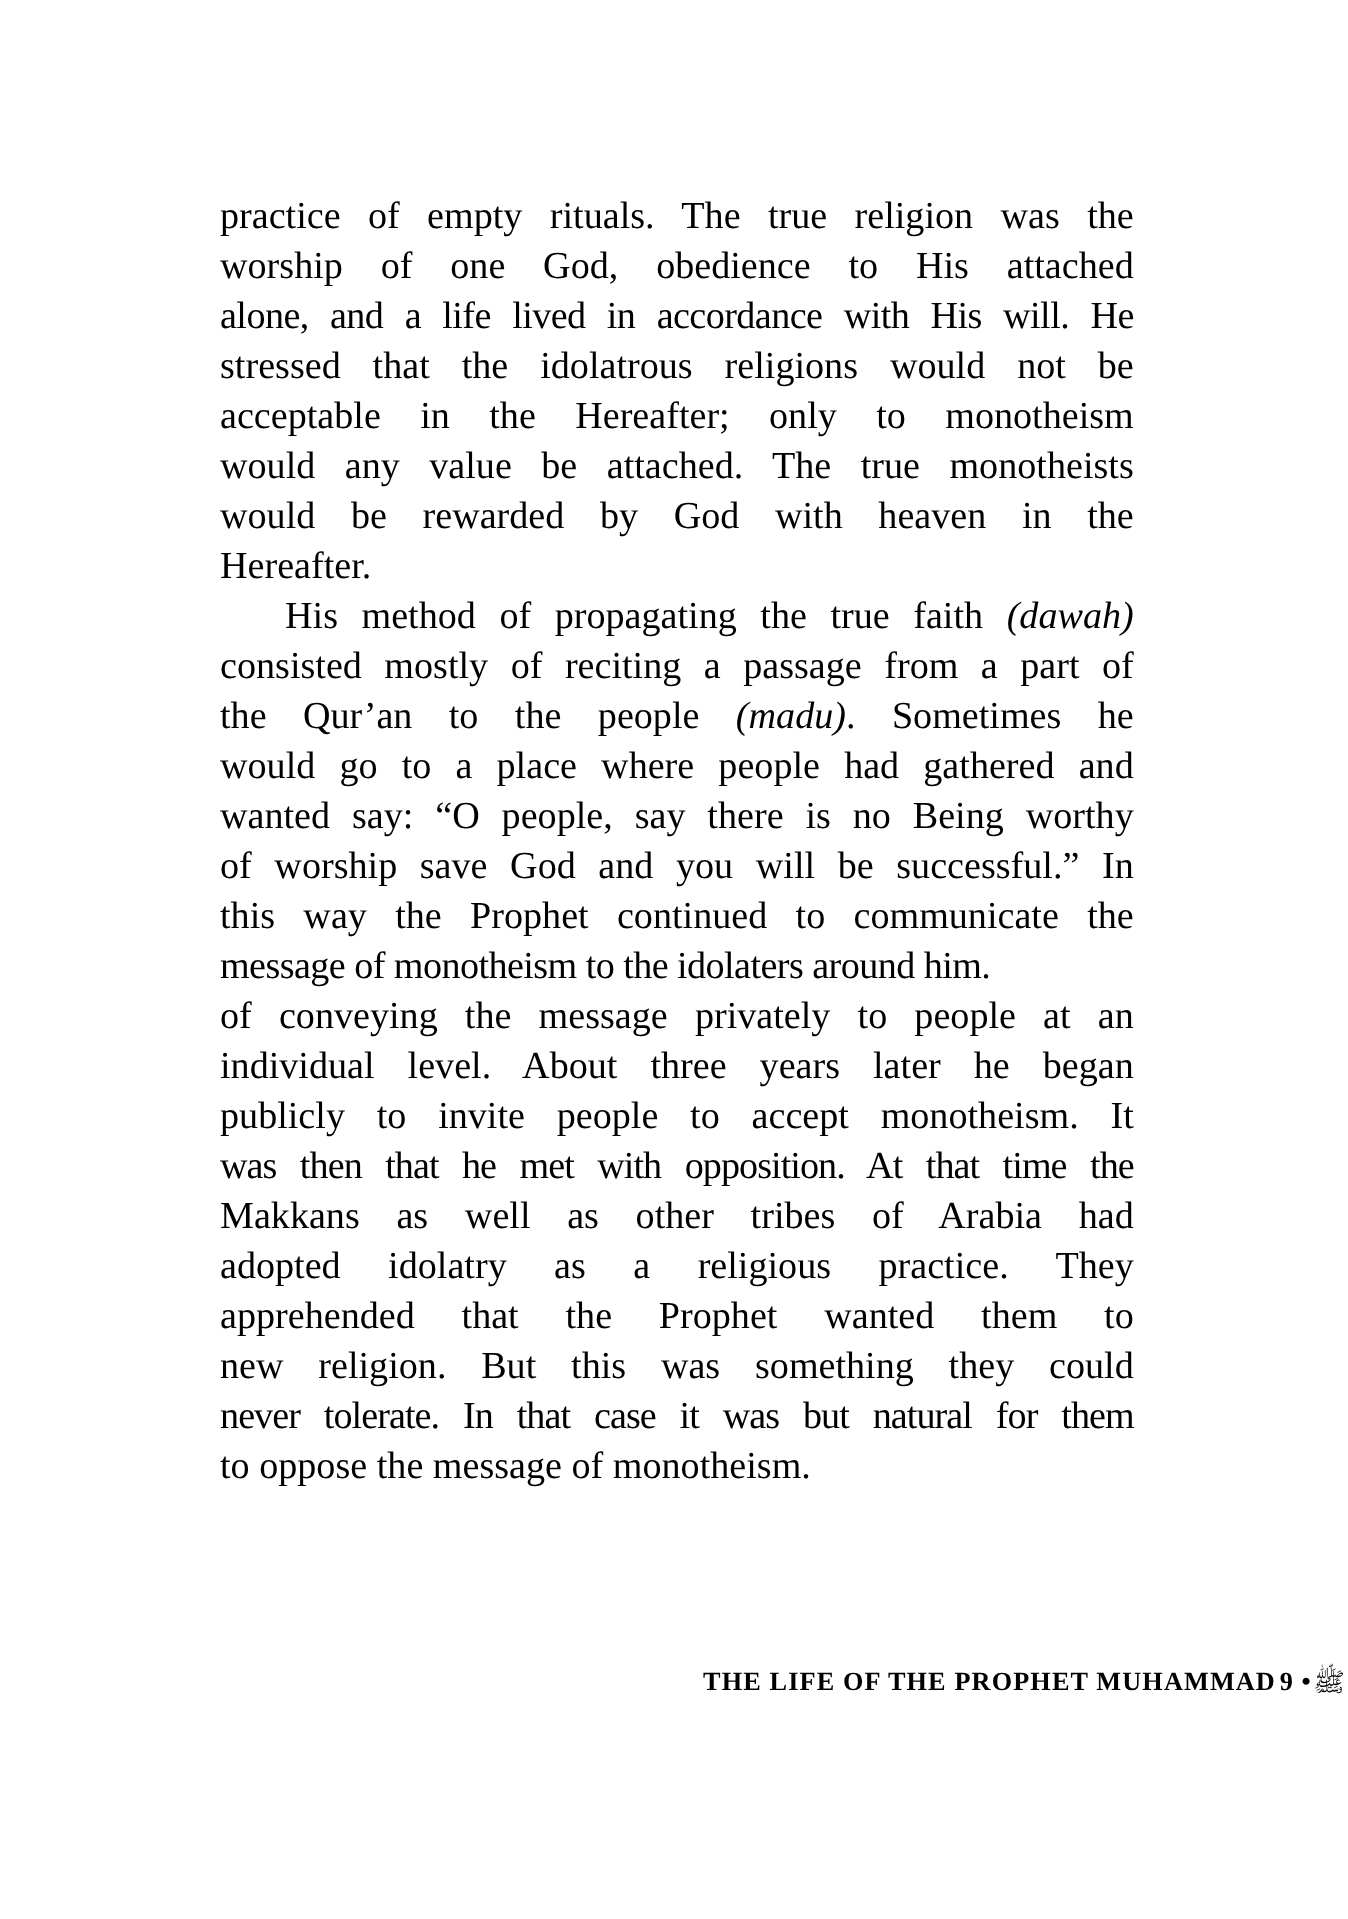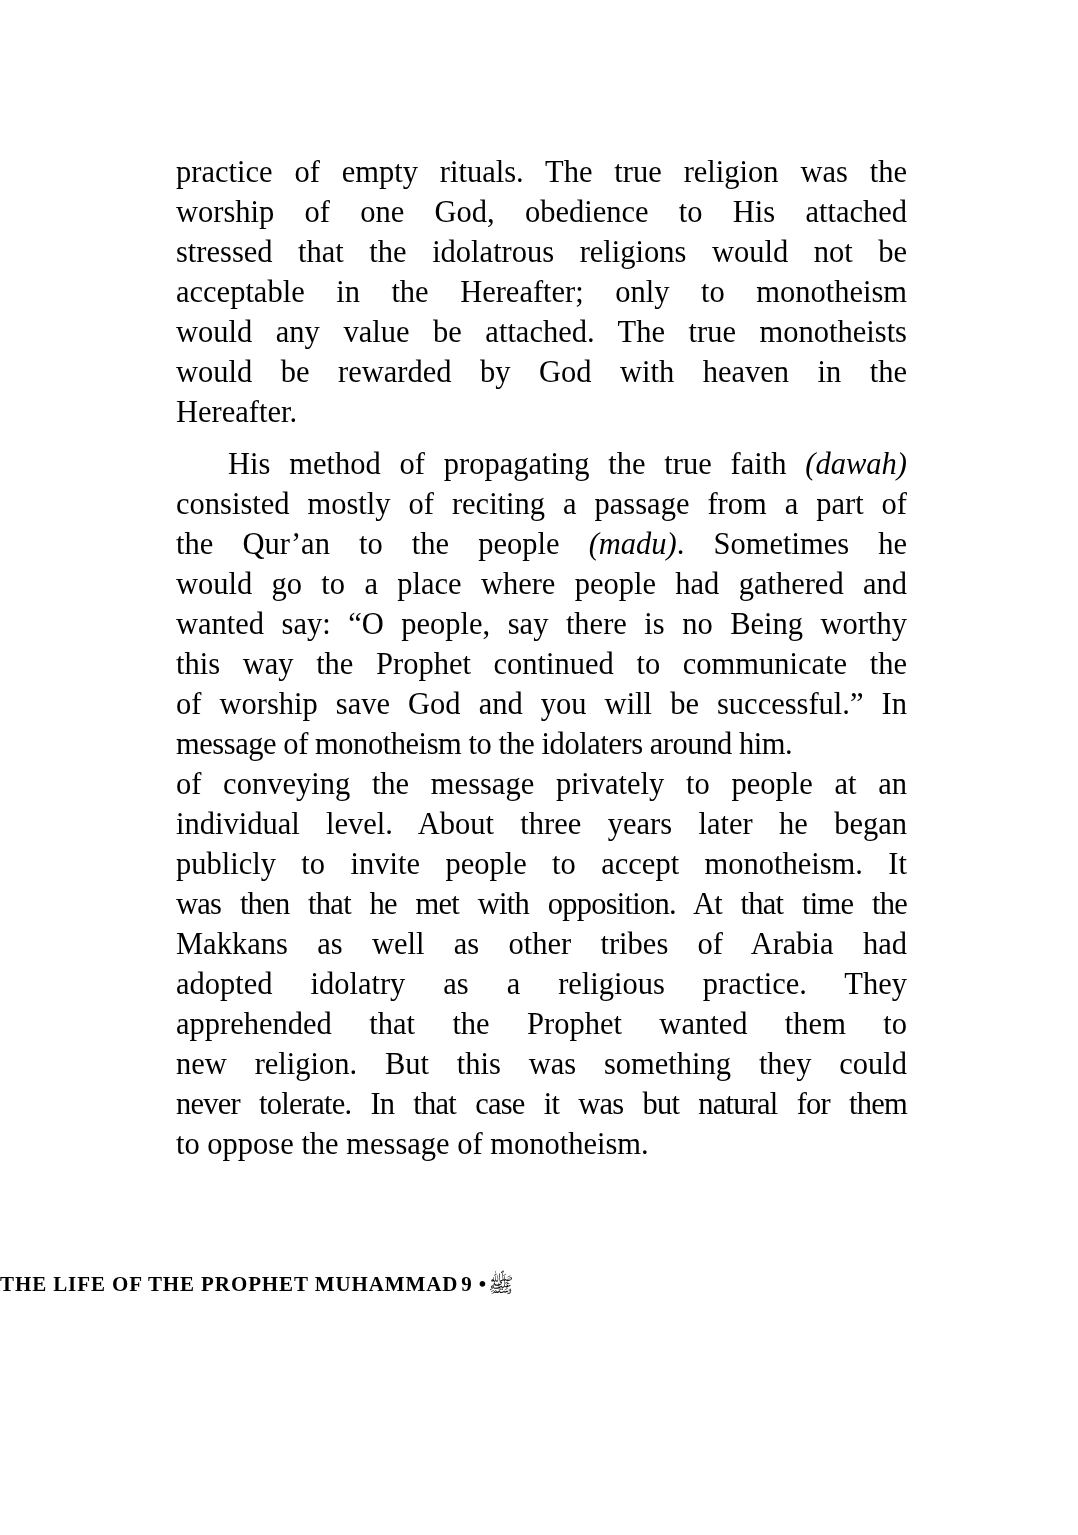--- a/index.html
+++ b/index.html
@@ -47,42 +47,41 @@
 
   
   .line.last {
     text-align: left;
     text-align-last: left;
   }
 
   
   .line.indent {
     text-indent: 52px;
-    margin-top: 12px;
   }
 
   
   .line.tight {
     letter-spacing: -0.45px;
   }
   .line.tighter {
     letter-spacing: -0.75px;
   }
 
   .it {
     font-style: italic;
   }
 
   
   .footer {
     position: absolute;
     left: 0;
-    top: 1271px;
+    top: 1332px;
     width: 1078px;
-    text-align: left;
+    text-align: right;
     font-size: 21px;
     font-weight: bold;
     letter-spacing: 0.9px;
     white-space: nowrap;
   }
 
   .footer .honorific {
     font-family: "DejaVu Sans", sans-serif;
     font-weight: normal;
     font-size: 21px;
@@ -105,35 +104,36 @@
 </head>
 <body>
 
 <div class="page">
 
   <div class="textblock">
 
     <p class="para">
       <span class="line">practice of empty rituals. The true religion was the</span>
       <span class="line">worship of one God, obedience to His attached</span>
+      <span class="line tight">alone, and a life lived in accordance with His will. He</span>
       <span class="line">stressed that the idolatrous religions would not be</span>
       <span class="line">acceptable in the Hereafter; only to monotheism</span>
       <span class="line">would any value be attached. The true monotheists</span>
       <span class="line">would be rewarded by God with heaven in the</span>
       <span class="line last">Hereafter.</span>
     </p>
 
     <p class="para">
       <span class="line indent">His method of propagating the true faith <span class="it">(dawah)</span></span>
       <span class="line">consisted mostly of reciting a passage from a part of</span>
       <span class="line">the Qur’an to the people <span class="it">(madu)</span>. Sometimes he</span>
       <span class="line">would go to a place where people had gathered and</span>
       <span class="line">wanted say: “O people, say there is no Being worthy</span>
+      <span class="line">of worship save God and you will be successful.” In</span>
       <span class="line">this way the Prophet continued to communicate the</span>
-      <span class="line">of worship save God and you will be successful.” In</span>
       <span class="line tight last">message of monotheism to the idolaters around him.</span>
     </p>
 
     <p class="para">
       <span class="line">of conveying the message privately to people at an</span>
       <span class="line">individual level. About three years later he began</span>
       <span class="line">publicly to invite people to accept monotheism. It</span>
       <span class="line tighter">was then that he met with opposition. At that time the</span>
       <span class="line">Makkans as well as other tribes of Arabia had</span>
       <span class="line">adopted idolatry as a religious practice. They</span>

